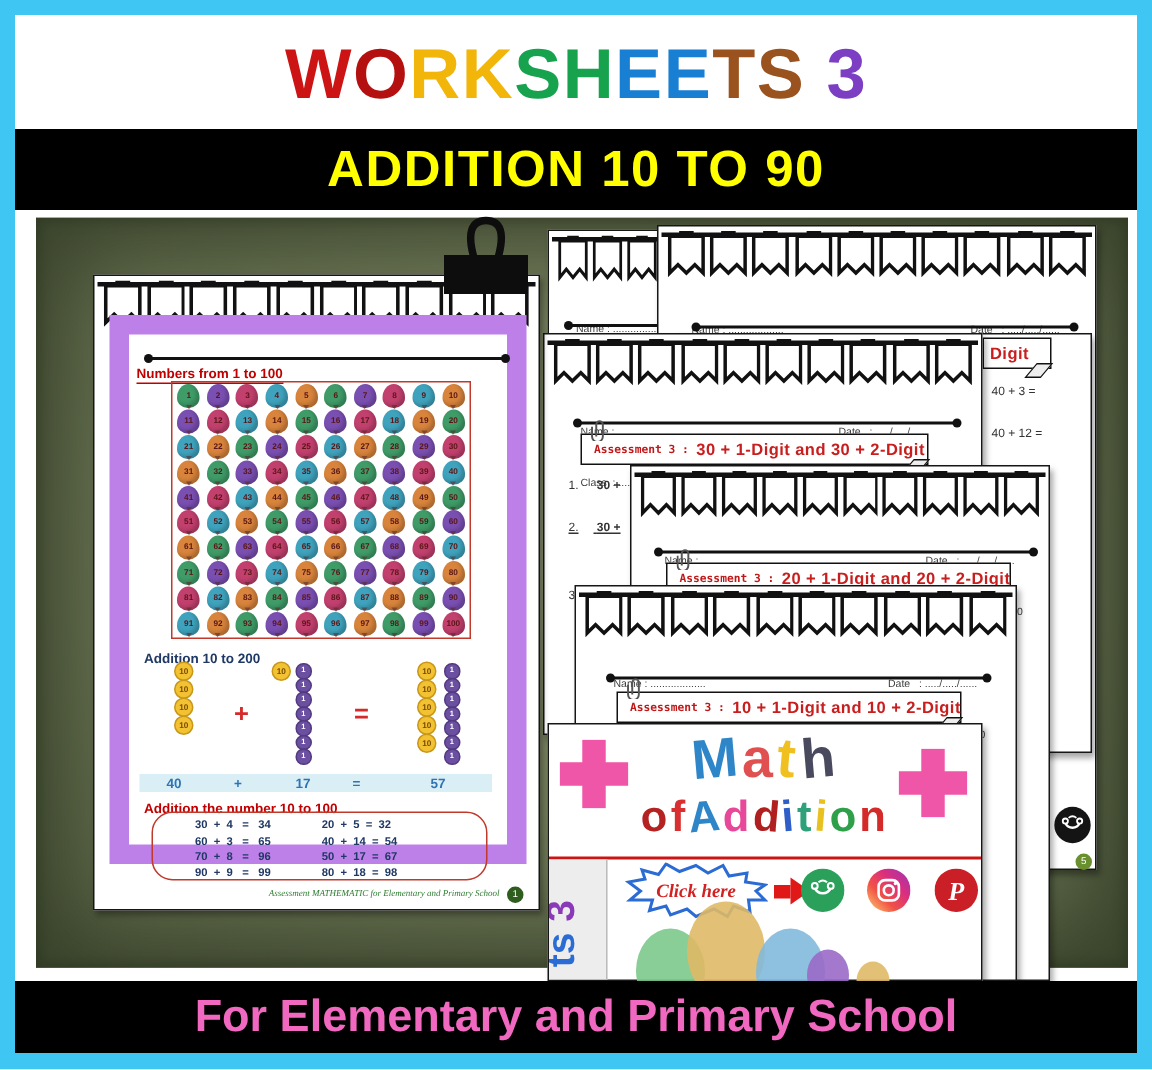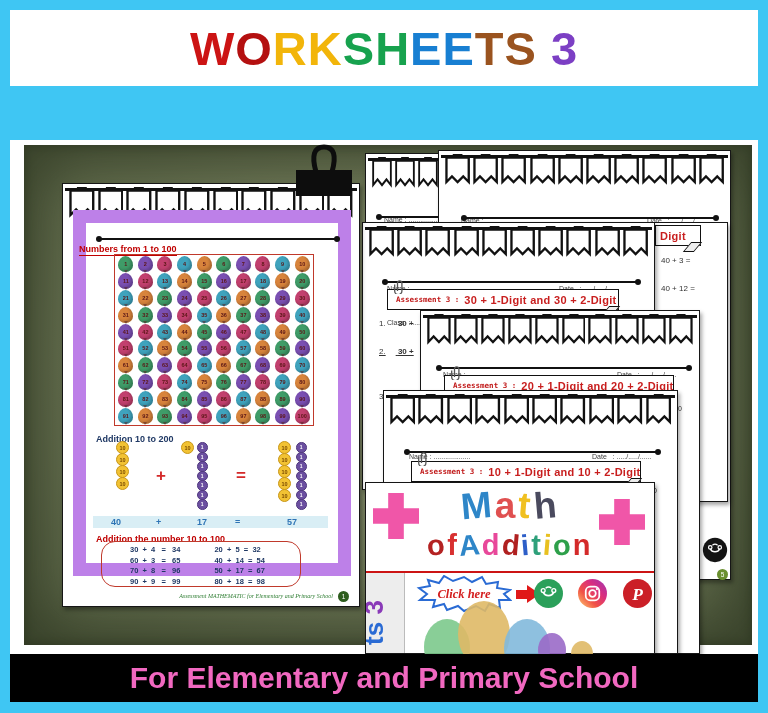--- a/index.html
+++ b/index.html
@@ -64,21 +64,21 @@
     border:2px solid transparent;border-top:3px solid rgba(90,40,40,.55);}
   .stack{position:absolute;display:flex;flex-direction:column;}
   .coin{border-radius:50%;display:flex;align-items:center;justify-content:center;font-weight:bold;box-sizing:border-box;}
   .coin.ten{width:13px;height:13px;background:#f2c233;border:1px solid #c89718;color:#7a4a00;font-size:5.5px;margin-top:-1px;}
   .coin.one{width:10.5px;height:10.5px;background:#6b4fa0;border:1px solid #523a80;color:#fff;font-size:5px;margin-top:-1px;}
   .op{position:absolute;color:#d42a2a;font-weight:bold;font-size:17px;}
   .sum-bar{position:absolute;left:30px;top:332px;width:235px;height:12px;background:#d9eef5;}
   .sum-item{position:absolute;top:1px;font-size:9px;font-weight:bold;color:#2e74b5;}
   .sum-item:nth-child(1){left:18px;}.sum-item:nth-child(2){left:63px;}.sum-item:nth-child(3){left:104px;}
   .sum-item:nth-child(4){left:142px;}.sum-item:nth-child(5){left:194px;}
-  .eq-box{position:absolute;left:38px;top:357px;width:200px;height:46px;border:1.6px solid #c0392b;border-radius:14px;
+  .eq-box{position:absolute;left:38px;top:357px;width:224px;height:46px;border:1.6px solid #c0392b;border-radius:14px;
     display:flex;padding:3px 0 0 28px;box-sizing:border-box;gap:34px;}
   .eq-col{display:flex;flex-direction:column;}
   .eq-line{font-size:7.5px;font-weight:bold;color:#1f3864;line-height:10.5px;white-space:pre;}
   .lp-footer{position:absolute;left:0;right:26px;top:409px;text-align:right;font-family:"Liberation Serif",serif;
     font-style:italic;font-size:6px;color:#2e7d32;}
   .page-badge{position:absolute;right:10px;top:407px;width:11px;height:11px;border-radius:50%;background:#2e5d1e;
     color:#fff;font-size:6.5px;display:flex;align-items:center;justify-content:center;}
 
   
   .plus{position:absolute;background:#f056a8;
@@ -98,20 +98,23 @@
 </style>
 </head>
 <body>
 
 <div class="canvas">
 
   <div class="band-white">
     <div id="title-row"><span class="title-letter" style="color: rgb(204, 20, 20);">W</span><span class="title-letter" style="color: rgb(180, 16, 16);">O</span><span class="title-letter" style="color: rgb(242, 181, 10);">R</span><span class="title-letter" style="color: rgb(242, 181, 10);">K</span><span class="title-letter" style="color: rgb(23, 162, 78);">S</span><span class="title-letter" style="color: rgb(23, 162, 78);">H</span><span class="title-letter" style="color: rgb(24, 127, 210);">E</span><span class="title-letter" style="color: rgb(24, 127, 210);">E</span><span class="title-letter" style="color: rgb(154, 83, 31);">T</span><span class="title-letter" style="color: rgb(154, 83, 31);">S</span><span class="title-letter" style="color: rgb(0, 0, 0);"> </span><span class="title-letter" style="color: rgb(124, 63, 196);">3</span></div>
   </div>
 
+  <div class="band-sub">
+    <span>ADDITION 10 TO 90</span>
+  </div>
 
   <div class="stage">
     <div class="board"></div>
 
     <div class="page" style="left:355px;top:13px;width:80px;height:72px;z-index:1;">
       <div class="banner">
           <div class="flag"><svg viewBox="0 0 26 31" preserveAspectRatio="none">
               <rect x="8" y="0" width="10" height="5" fill="#111"></rect>
               <path d="M1.5 3.5 H24.5 V28 L18.8 22.5 L13 28 L7.2 22.5 L1.5 28 Z" fill="#fff" stroke="#111" stroke-width="2.4"></path>
             </svg></div>
@@ -440,21 +443,21 @@
               <rect x="8" y="0" width="10" height="5" fill="#111"></rect>
               <path d="M1.5 3.5 H24.5 V28 L18.8 22.5 L13 28 L7.2 22.5 L1.5 28 Z" fill="#fff" stroke="#111" stroke-width="2.4"></path>
             </svg></div>
           <div class="flag"><svg viewBox="0 0 26 31" preserveAspectRatio="none">
               <rect x="8" y="0" width="10" height="5" fill="#111"></rect>
               <path d="M1.5 3.5 H24.5 V28 L18.8 22.5 L13 28 L7.2 22.5 L1.5 28 Z" fill="#fff" stroke="#111" stroke-width="2.4"></path>
             </svg></div>
         </div>
       <div class="pframe"></div>
       <div class="mline" style="left:35px;top:54px;width:240px;"></div>
-      <div class="h-red" style="left:16px;top:60px;">Numbers from 1 to 100</div>
+      <div class="h-red" style="left:28px;top:60px;">Numbers from 1 to 100</div>
 
       <div class="grid-box" id="balloons">
           <div class="balloon" style="background: rgb(63, 156, 104);">1</div>
           <div class="balloon" style="background: rgb(122, 79, 178);">2</div>
           <div class="balloon" style="background: rgb(194, 64, 110);">3</div>
           <div class="balloon" style="background: rgb(63, 163, 189);">4</div>
           <div class="balloon" style="background: rgb(216, 132, 60);">5</div>
           <div class="balloon" style="background: rgb(63, 156, 104);">6</div>
           <div class="balloon" style="background: rgb(122, 79, 178);">7</div>
           <div class="balloon" style="background: rgb(194, 64, 110);">8</div>

